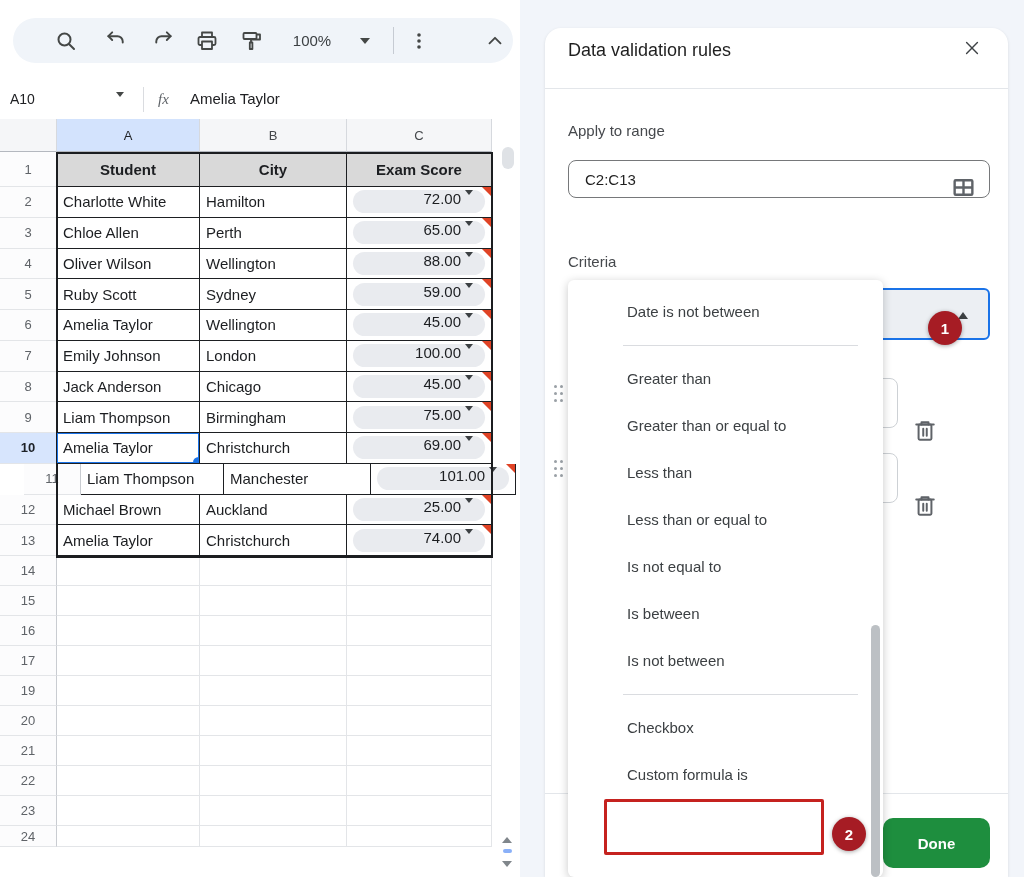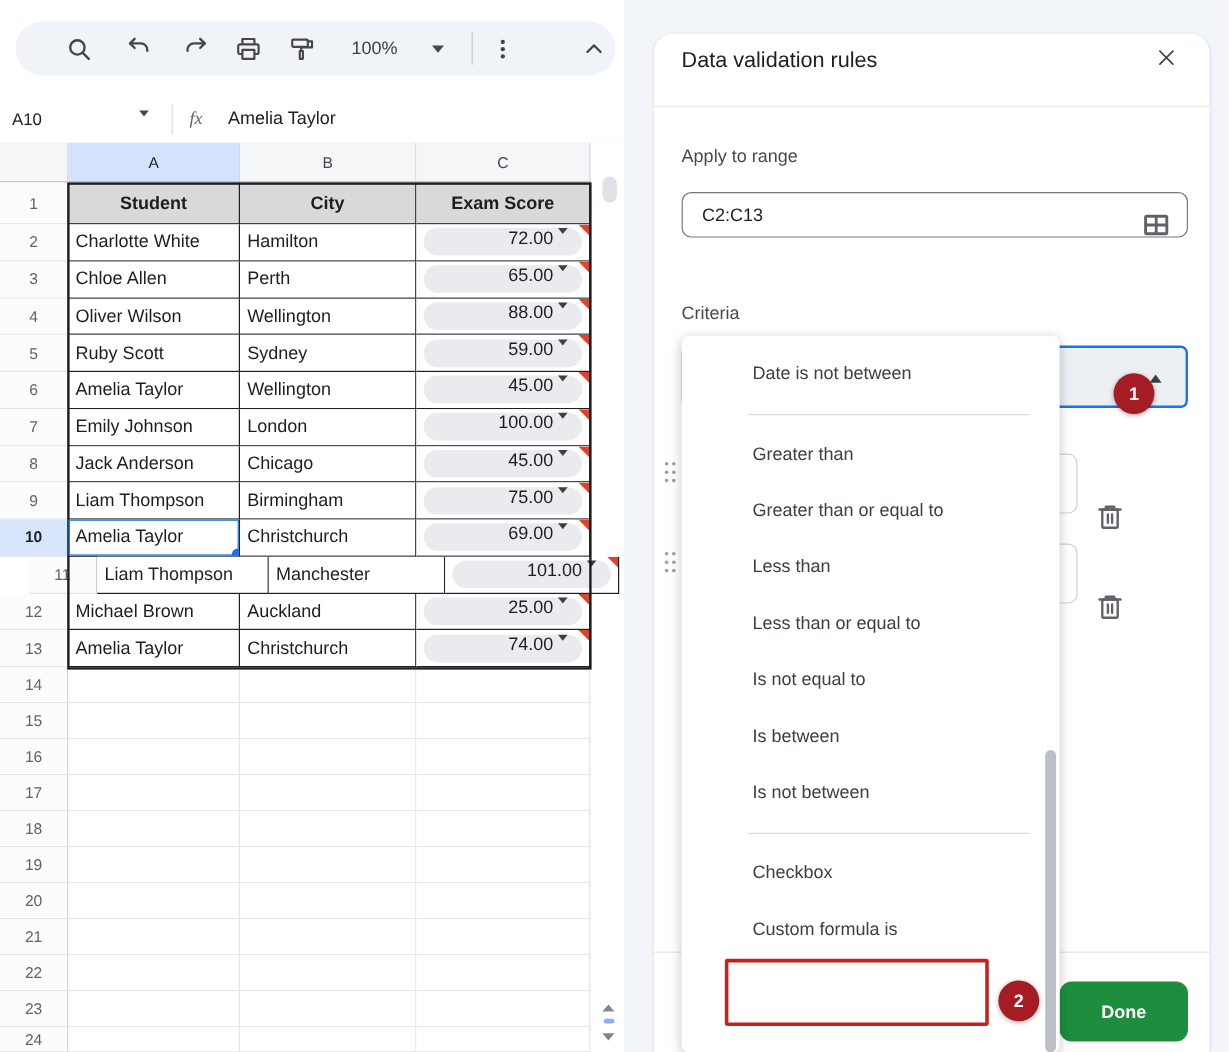--- a/index.html
+++ b/index.html
@@ -331,26 +331,20 @@
           <div class="cell empty" style="width: 147px;"></div>
           <div class="cell empty" style="width: 145px;"></div>
         </div>
         <div class="grow" style="height: 30px;">
           <div class="rn">17</div>
           <div class="cell empty" style="width: 143px;"></div>
           <div class="cell empty" style="width: 147px;"></div>
           <div class="cell empty" style="width: 145px;"></div>
         </div>
         <div class="grow" style="height: 30px;">
-          <div class="rn">18</div>
-          <div class="cell empty" style="width: 143px;"></div>
-          <div class="cell empty" style="width: 147px;"></div>
-          <div class="cell empty" style="width: 145px;"></div>
-        </div>
-        <div class="grow" style="height: 30px;">
           <div class="rn">19</div>
           <div class="cell empty" style="width: 143px;"></div>
           <div class="cell empty" style="width: 147px;"></div>
           <div class="cell empty" style="width: 145px;"></div>
         </div>
         <div class="grow" style="height: 30px;">
           <div class="rn">20</div>
           <div class="cell empty" style="width: 143px;"></div>
           <div class="cell empty" style="width: 147px;"></div>
           <div class="cell empty" style="width: 145px;"></div>

